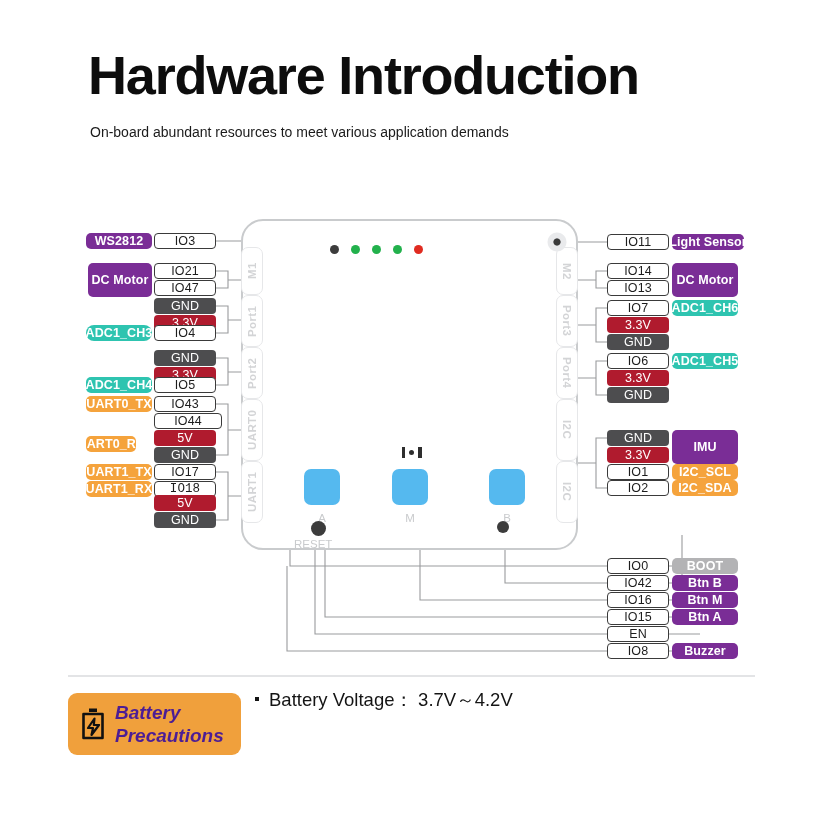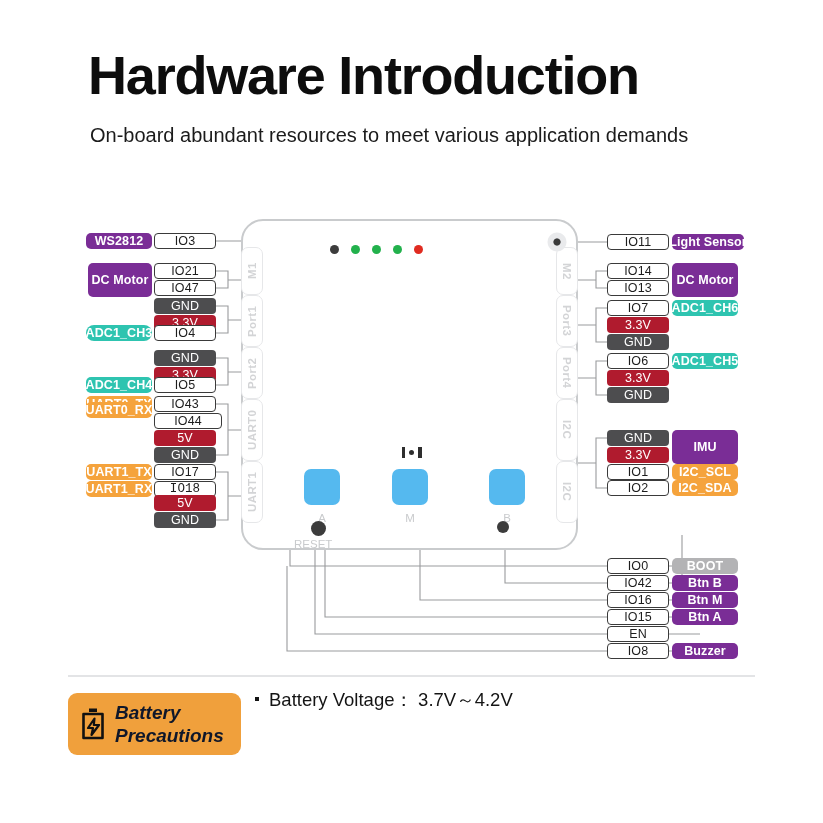--- a/index.html
+++ b/index.html
@@ -23,21 +23,21 @@
     left: 88px; top: 44px;
     font-size: 54px;
     font-weight: 800;
     letter-spacing: -1.2px;
     color: #0d0d0d;
     white-space: nowrap;
   }
   #subtitle {
     position: absolute;
     left: 90px; top: 124px;
-    font-size: 20px;
+    font-size: 14px;
     font-weight: 400;
     color: #1b1b1b;
     white-space: nowrap;
   }
 
   
   #stage {
     position: absolute;
     left: 0; top: 0;
     width: 823px; height: 823px;
@@ -206,21 +206,21 @@
     display: flex;
     align-items: center;
     gap: 9px;
     padding-left: 12px;
   }
   #batt-chip .txt {
     font-style: italic;
     font-weight: 800;
     font-size: 19px;
     line-height: 1.22;
-    color: #0f172a;
+    color: #4c1d95;
   }
   #notes {
     position: absolute;
     left: 255px; top: 687px;
     width: 520px;
   }
   #notes .note {
     position: relative;
     font-size: 18.5px;
     color: #141414;
@@ -359,21 +359,21 @@
       <div class="pin v33" style="left: 154px; top: 315px; width: 62px;">3.3V</div>
       <div class="pin io" style="left: 154px; top: 325px; width: 62px;">IO4</div>
       <div class="badge teal" style="left: 86px; top: 325px; width: 66px; height: 16px; border-radius: 8px;">ADC1_CH3</div>
       <div class="pin gnd" style="left: 154px; top: 350px; width: 62px;">GND</div>
       <div class="pin v33" style="left: 154px; top: 367px; width: 62px;">3.3V</div>
       <div class="pin io" style="left: 154px; top: 377px; width: 62px;">IO5</div>
       <div class="badge teal" style="left: 86px; top: 377px; width: 66px; height: 16px;">ADC1_CH4</div>
       <div class="pin io" style="left: 154px; top: 396px; width: 62px;">IO43</div>
       <div class="badge orange" style="left: 86px; top: 396px; width: 66px; height: 16px;">UART0_TX</div>
       <div class="pin io" style="left: 154px; top: 413px; width: 68px;">IO44</div>
-      <div class="badge orange" style="left: 86px; top: 402px; width: 66px; height: 16px;">UART0_RX</div>
+      <div class="badge orange" style="left: 86px; top: 436px; width: 50px; height: 16px;">UART0_RX</div>
       <div class="pin v5" style="left: 154px; top: 430px; width: 62px;">5V</div>
       <div class="pin gnd" style="left: 154px; top: 447px; width: 62px;">GND</div>
       <div class="pin io" style="left: 154px; top: 464px; width: 62px;">IO17</div>
       <div class="badge orange" style="left: 86px; top: 464px; width: 66px; height: 16px;">UART1_TX</div>
       <div class="pin io" style="left: 154px; top: 481px; width: 62px; font-family: Liberation Mono, monospace;">IO18</div>
       <div class="badge orange" style="left: 86px; top: 481px; width: 66px; height: 16px;">UART1_RX</div>
       <div class="pin v5" style="left: 154px; top: 495px; width: 62px;">5V</div>
       <div class="pin gnd" style="left: 154px; top: 512px; width: 62px;">GND</div>
       <div class="pin io" style="left: 607px; top: 234px; width: 62px;">IO11</div>
       <div class="badge purple" style="left: 672px; top: 234px; width: 72px; height: 16px;">Light Sensor</div>

